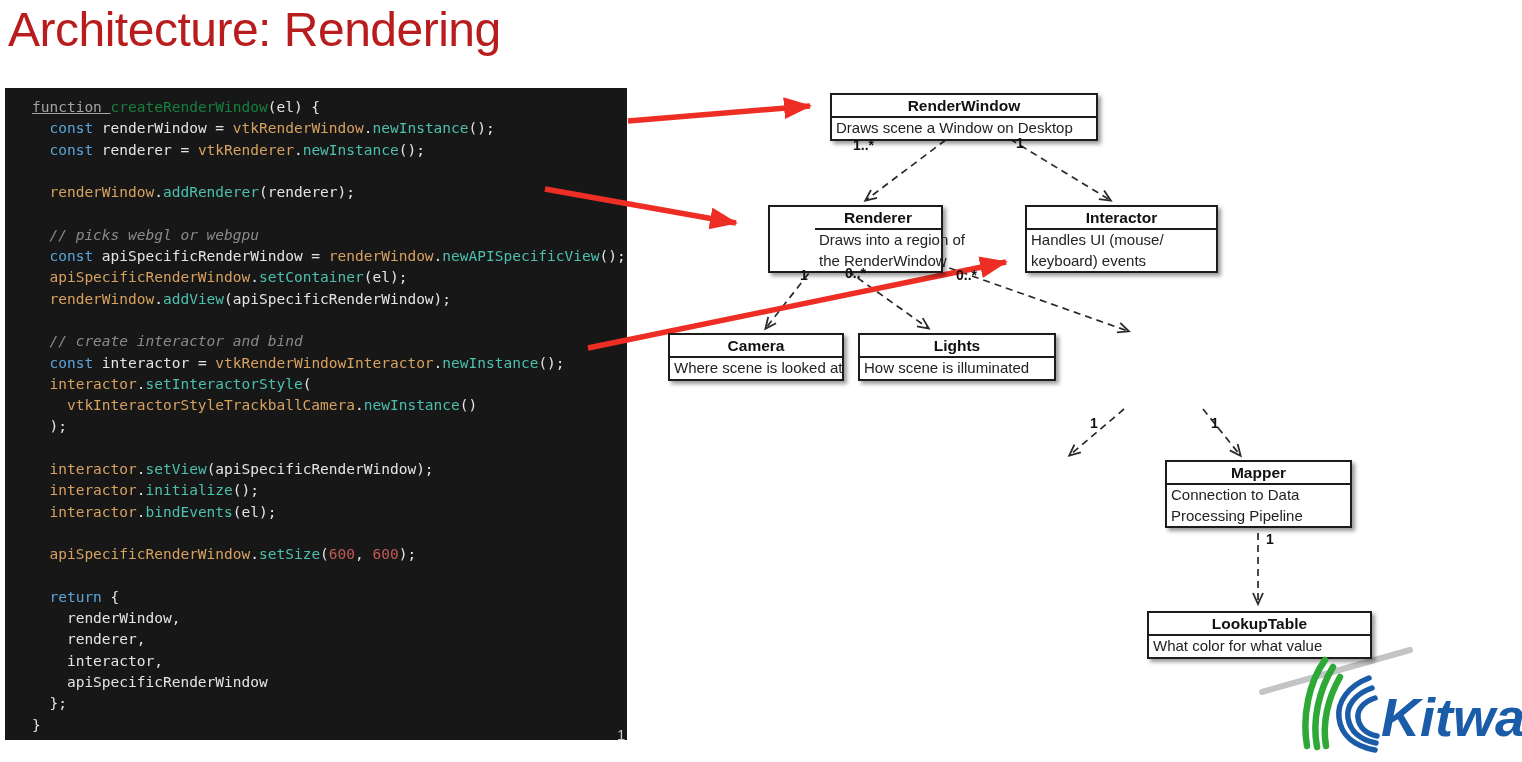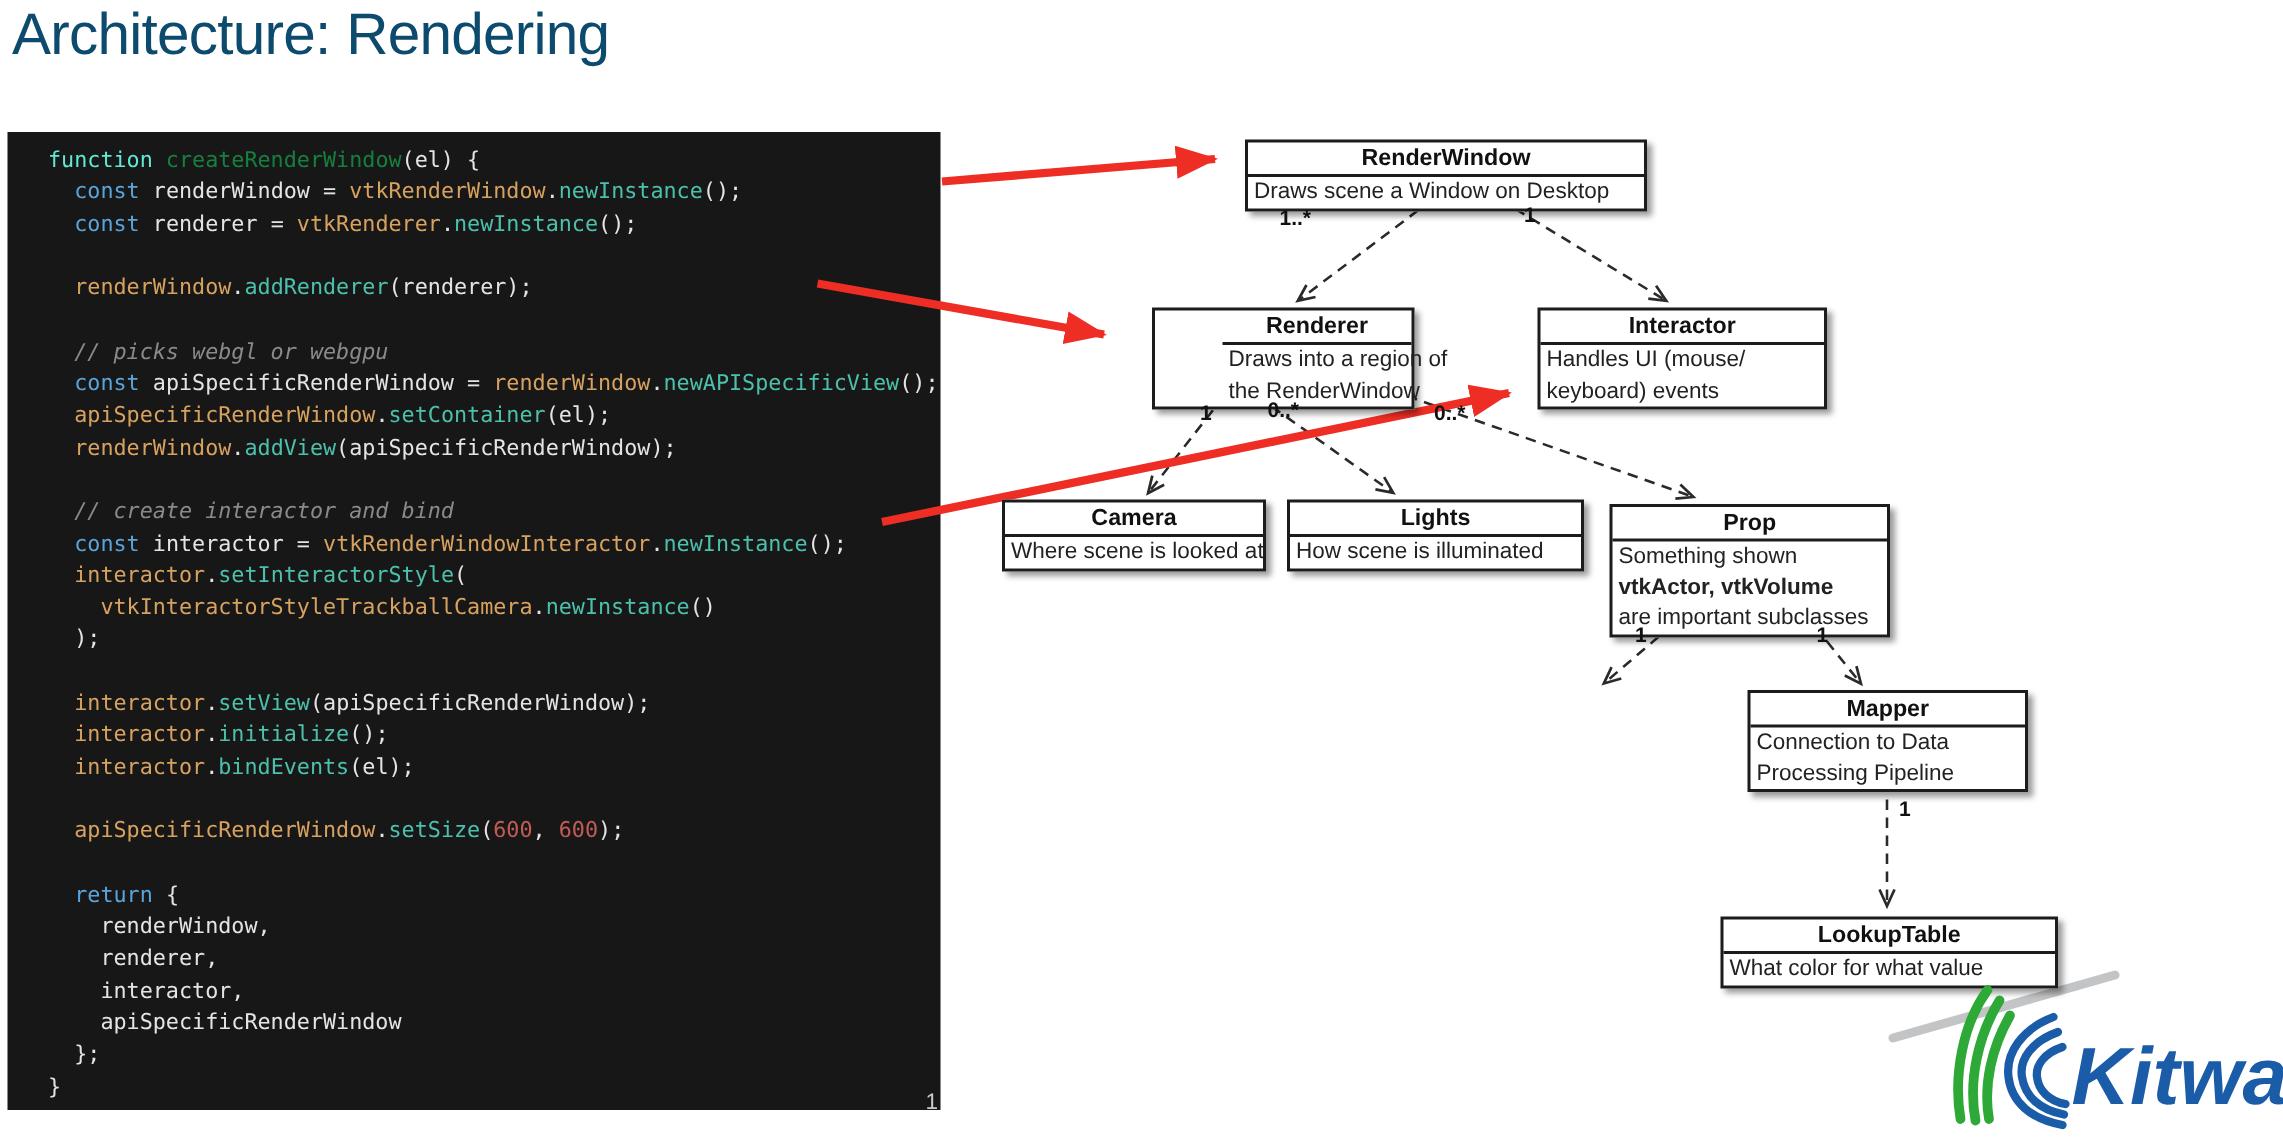--- a/index.html
+++ b/index.html
@@ -1,30 +1,30 @@
 <!DOCTYPE html>
 <html><head>
 <meta charset="utf-8">
 <style>
   * { margin:0; padding:0; box-sizing:border-box; }
   html,body { width:1522px; height:762px; background:#ffffff; overflow:hidden;
               font-family:"Liberation Sans", sans-serif; }
   #stage { position:absolute; left:0; top:0; width:1522px; height:762px; }
 
   
-  .slide-title { position:absolute; left:8px; top:2px; font-size:39px; font-weight:400;
-                 color:#0c4a6e; letter-spacing:-0.5px; white-space:nowrap; }
+  .slide-title { position:absolute; left:8px; top:2px; font-size:48px; font-weight:400;
+                 color:#b91c1c; letter-spacing:-0.5px; white-space:nowrap; }
 
   
   .code-block { position:absolute; left:5px; top:88px; width:622px; height:652px;
                 background:#171717; padding:9px 6px 6px 27px;
                 font-family:"DejaVu Sans Mono","Liberation Mono",monospace;
                 font-size:14.5px; line-height:21.3px; white-space:pre; }
   .cl { height:21.3px; }
-  .tk-f { color:#5eead4; }                 
+  .tk-f { color:#a3a3a3;text-decoration:underline; }                 
   .tk-n { color:#15803d; }                 
   .tk-k { color:#5ba4da; }                 
   .tk-p { color:#e4e4e4; }                 
   .tk-o { color:#d7a15f; }                 
   .tk-m { color:#4cc0ad;text-align:right; }                 
   .tk-c { color:#8a8a8a; font-style:italic; } 
   .tk-d { color:#c05b55; }                 
 
   .page-number { position:absolute; left:617px; top:726px; font-size:15px; color:#c9c9c9; }
 
@@ -125,26 +125,20 @@
   <div class="ubox box-camera">
     <div class="ubox-title">Camera</div>
     <div class="ubox-desc">Where scene is looked at</div>
   </div>
 
   <div class="ubox box-lights">
     <div class="ubox-title">Lights</div>
     <div class="ubox-desc">How scene is illuminated</div>
   </div>
 
-  <div class="ubox box-prop">
-    <div class="ubox-title">Prop</div>
-    <div class="ubox-desc">Something shown</div>
-    <div class="ubox-desc bold">vtkActor, vtkVolume</div>
-    <div class="ubox-desc">are important subclasses</div>
-  </div>
 
 
   <div class="ubox box-mapper">
     <div class="ubox-title">Mapper</div>
     <div class="ubox-desc">Connection to Data</div>
     <div class="ubox-desc">Processing Pipeline</div>
   </div>
 
   <div class="ubox box-lookuptable">
     <div class="ubox-title">LookupTable</div>

